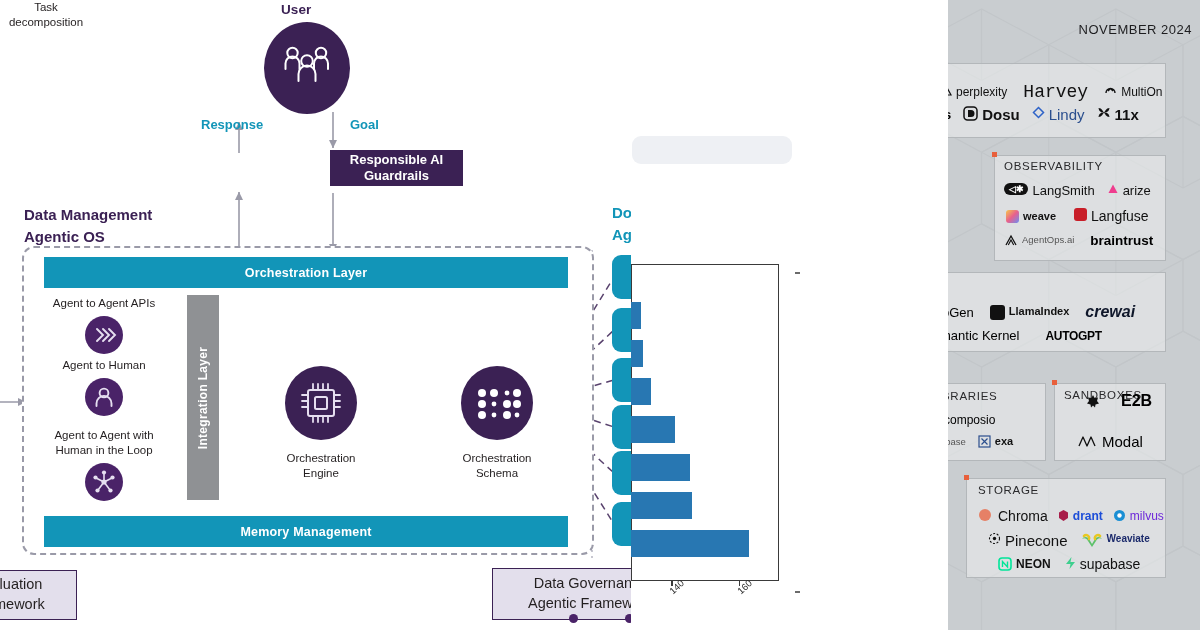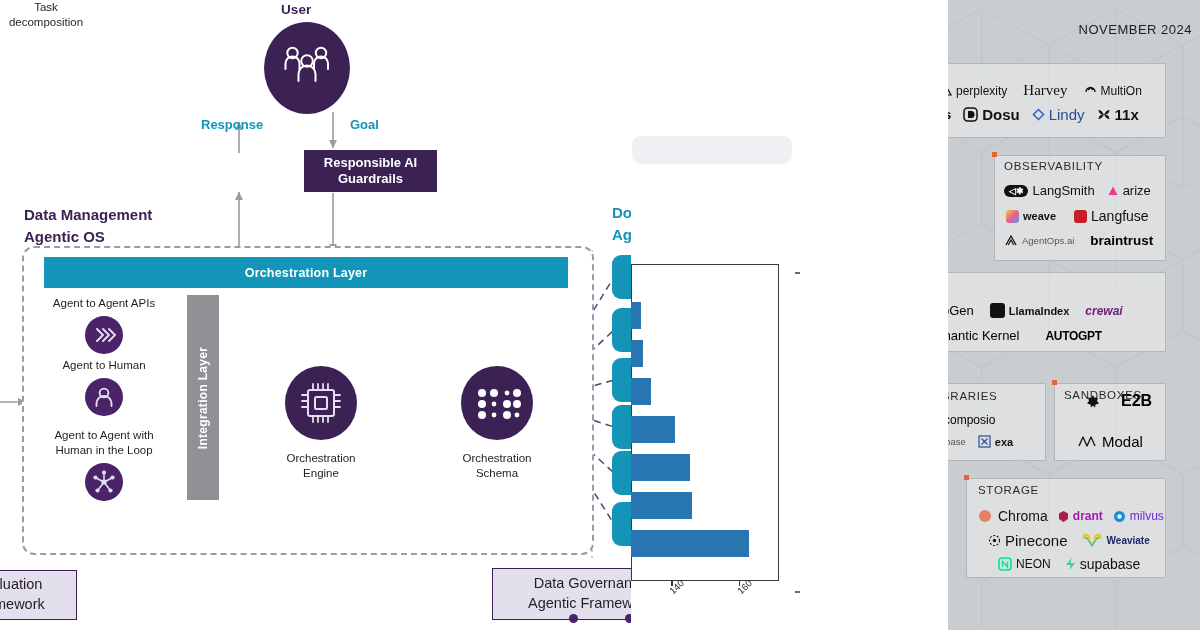--- a/index.html
+++ b/index.html
@@ -29,21 +29,21 @@
   .resp-lbl{left:201px;top:117px;font-size:13px;font-weight:bold;color:#1295B8;}
   .goal-lbl{left:350px;top:117px;font-size:13px;font-weight:bold;color:#1295B8;}
 
   
   .pbox{
     position:absolute;background:#3B2154;color:#fff;
     display:flex;align-items:center;justify-content:center;text-align:center;
     font-size:13px;font-weight:bold;line-height:1.2;
   }
   .box-personalization{left:175px;top:153px;width:129px;height:36px;}
-  .box-guardrails{left:304px;top:150px;width:133px;height:42px;}
+  .box-guardrails{left:330px;top:150px;width:133px;height:36px;}
 
   
   .agentic-os-title{
     left:24px;top:204px;font-size:15px;font-weight:bold;color:#3B2154;
     line-height:1.45;white-space:pre-line;
   }
 
   
   .os-container{
     position:absolute;left:22px;top:246px;width:568px;height:305px;
@@ -137,21 +137,21 @@
     position:absolute;right:38px;top:22px;font-size:13px;letter-spacing:.5px;color:#1d1d1f;
   }
   .card{
     position:absolute;background:rgba(236,238,239,.55);border:1px solid #b3b7ba;
   }
   .card-title{
     position:absolute;font-size:11.5px;letter-spacing:.7px;color:#2a2a2c;
   }
   .ldot{position:absolute;width:5px;height:5px;background:#e8603c;}
   .logo-row{position:absolute;display:flex;align-items:center;gap:9px;white-space:nowrap;}
-  .logo{display:inline-flex;align-items:center;gap:4px;white-space:nowrap;}
+  .logo{display:inline-flex;align-items:flex-start;gap:4px;white-space:nowrap;}
   .logo .gl{font-size:12px;color:#111;}
   .mark{display:inline-block;flex:none;}
 
   .dark-pill{background:#111;border-radius:10px;padding:1px 5px;color:#fff;font-size:9px;font-weight:bold;}
   .sq{width:13px;height:13px;border-radius:3px;display:inline-block;}
 </style>
 </head>
 <body>
 
 <div class="stage">
@@ -214,20 +214,21 @@
 
     <div class="pbox box-guardrails">Responsible AI
 Guardrails</div>
 
     <div class="lbl agentic-os-title">Data Management
 Agentic  OS</div>
 
     <div class="os-container"></div>
 
     <div class="teal-bar bar-orch">Orchestration Layer</div>
+    <div class="teal-bar bar-mem">Memory Management</div>
 
     <div class="integration">
       <span>Integration Layer</span>
     </div>
 
     <div class="agent-item ai1">
       <div class="atxt">Agent to Agent APIs</div>
       <div class="agent-circle">
         <svg width="38" height="38" viewBox="0 0 38 38">
           <g fill="none" stroke="#e6dff0" stroke-width="1.9" stroke-linecap="round">
@@ -389,21 +390,21 @@
 
     <div class="card" style="left:-20px;top:63px;width:236px;height:73px"></div>
     <div class="logo-row" style="left:-8px;top:82px;gap:16px">
       <span class="logo">
         <svg class="mark" width="12" height="12" viewBox="0 0 12 12">
             <path d="M6 1 L11 10 H1 Z" fill="none" stroke="#111" stroke-width="1.2"></path>
           </svg>
         <span class="gl">perplexity</span>
       </span>
       <span class="logo">
-        <span class="gl" style="font-family:Liberation Serif, serif;font-size:15px">Harvey</span>
+        <span class="gl" style="font-family:Liberation Mono, monospace;font-size:18px">Harvey</span>
       </span>
       <span class="logo">
         <svg class="mark" width="13" height="13" viewBox="0 0 13 13">
             <path d="M2 8 a4.5 4.5 0 1 1 9 0 M6.5 3.5 l2.5 2.5 M6.5 3.5 l-2.5 2.5" fill="none" stroke="#111" stroke-width="1.4"></path>
           </svg>
         <span class="gl">MultiOn</span>
       </span>
     </div>
     <div class="logo-row" style="left:-12px;top:106px;gap:12px">
       <span class="gl" style="font-weight:bold;font-size:13px">ds</span>
@@ -464,21 +465,21 @@
       <span class="gl" style="font-weight:bold;font-size:13.5px">braintrust</span>
     </div>
 
     <div class="card" style="left:-18px;top:272px;width:234px;height:78px"></div>
     <div class="logo-row" style="left:-6px;top:303px;gap:16px">
       <span class="gl" style="font-size:13px">oGen</span>
       <span class="logo">
         <span class="sq mark" style="background:#111;width:15px;height:15px"></span>
         <span class="gl" style="font-weight:bold;font-size:11px">LlamaIndex</span>
       </span>
-      <span class="gl" style="font-style:italic;font-weight:bold;font-size:12px;color:#701a75">crewai</span>
+      <span class="gl" style="font-style:italic;font-weight:bold;font-size:16px;color:#0f172a">crewai</span>
     </div>
     <div class="logo-row" style="left:-8px;top:328px;gap:26px">
       <span class="gl" style="font-size:13px">mantic Kernel</span>
       <span class="gl" style="font-weight:bold;font-size:12px;letter-spacing:-.3px">AUTOGPT</span>
     </div>
 
     <div class="card" style="left:-26px;top:383px;width:122px;height:76px"></div>
     <div class="card-title" style="left:-6px;top:390px">BRARIES</div>
     <div class="logo-row" style="left:-4px;top:413px">
       <span class="gl" style="font-size:12px">composio</span>
@@ -519,21 +520,21 @@
             <path d="M7 1 a6 6 0 0 0 0 12 a6 6 0 0 1 0 -12 Z" fill="#3b5bd9"></path>
             <path d="M7 1 a6 6 0 0 1 0 12 a6 6 0 0 0 0 -12 Z" fill="#f5b623"></path>
             <path d="M7 1 a6 6 0 0 1 0 12 a6 6 0 0 1 0 -12" fill="#e8603c" opacity=".75"></path>
           </svg>
         <span class="gl" style="font-size:14px">Chroma</span>
       </span>
       <span class="logo">
         <svg class="mark" width="11" height="13" viewBox="0 0 11 13">
             <path d="M5.5 1 L10 3.5 V9 L5.5 12 L1 9 V3.5 Z" fill="#a81e4a"></path>
           </svg>
-        <span class="gl" style="color:#a21caf;font-weight:bold;font-size:12px">drant</span>
+        <span class="gl" style="color:#1d4ed8;font-weight:bold;font-size:12px">drant</span>
       </span>
       <span class="logo">
         <svg class="mark" width="13" height="13" viewBox="0 0 13 13">
             <circle cx="6.5" cy="6.5" r="5.5" fill="#1a8fd4"></circle>
             <circle cx="6.5" cy="6.5" r="2.2" fill="#fff"></circle>
           </svg>
         <span class="gl" style="color:#6d28d9;font-size:12px">milvus</span>
       </span>
     </div>
     <div class="logo-row" style="left:40px;top:532px;gap:13px">
@@ -552,21 +553,21 @@
           </svg>
         <span class="gl" style="color:#1b2a6b;font-weight:bold;font-size:10px">Weaviate</span>
       </span>
     </div>
     <div class="logo-row" style="left:50px;top:556px;gap:14px">
       <span class="logo">
         <svg class="mark" width="14" height="14" viewBox="0 0 14 14">
             <rect x="1" y="1" width="12" height="12" rx="3" fill="none" stroke="#00e599" stroke-width="1.6"></rect>
             <path d="M4.5 10 V4.5 L9.5 10 V4.5" fill="none" stroke="#00e599" stroke-width="1.4"></path>
           </svg>
-        <span class="gl" style="font-weight:normal;font-size:12px">NEON</span>
+        <span class="gl" style="font-weight:bold;font-size:12px">NEON</span>
       </span>
       <span class="logo">
         <svg class="mark" width="11" height="14" viewBox="0 0 11 14">
             <path d="M6.5 1 L1 8 H5.5 L4.5 13 L10 6 H5.5 Z" fill="#3ecf8e"></path>
           </svg>
         <span class="gl" style="font-size:14px">supabase</span>
       </span>
     </div>
   </div>
 

